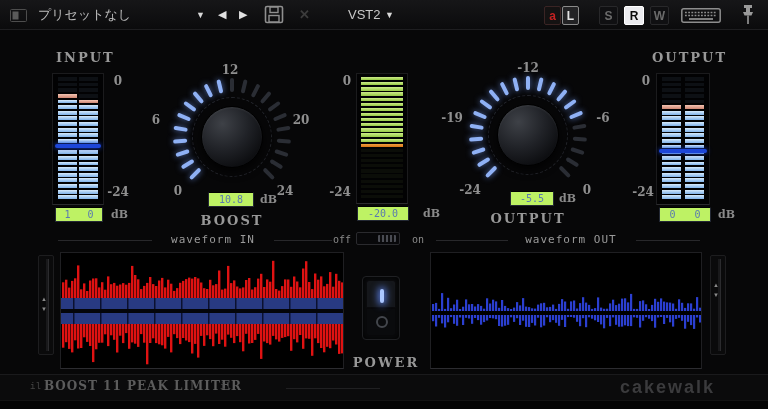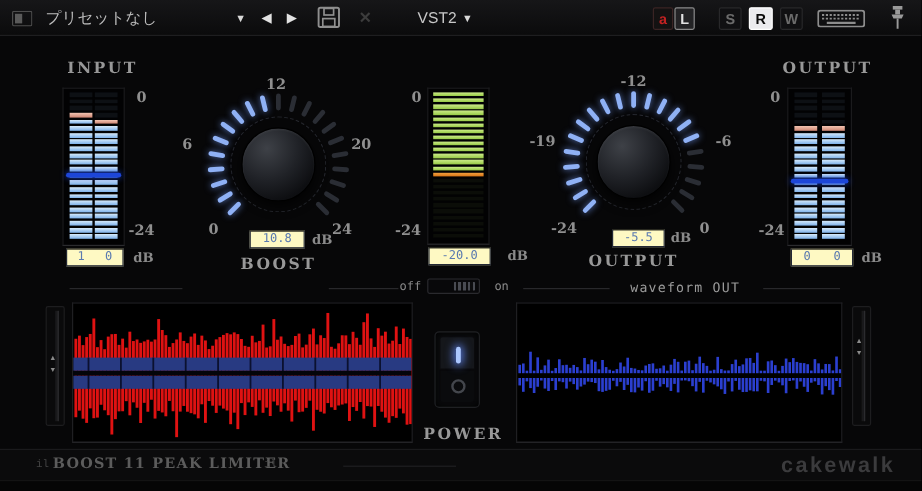--- a/index.html
+++ b/index.html
@@ -22,21 +22,21 @@
   .box-dim{width:19px;background:#101012;border:1px solid #28282a;color:#6b6b6b}
   .box-on{width:20px;background:#ebebee;border:1px solid #fff;color:#0a0a0a}
 
   
   .plabel{position:absolute;font-family:"DejaVu Serif",serif;font-weight:bold;
     color:#989898;font-size:13px;letter-spacing:2px;white-space:nowrap}
   .snum{position:absolute;font-family:"DejaVu Serif",serif;font-weight:bold;
     color:#8f8f8f;font-size:12px;transform:translate(-50%,-50%);white-space:nowrap}
   .db{position:absolute;font-family:"DejaVu Serif",serif;font-weight:bold;
     color:#8a8a8a;font-size:11px}
-  .readout{position:absolute;background:#fef9c3;border:1px solid #232834;border-top-color:#000;
+  .readout{position:absolute;background:#bef264;border:1px solid #232834;border-top-color:#000;
     color:#5a7ab0;font-family:"DejaVu Sans Mono",monospace;font-size:10px;
     display:flex;align-items:center;justify-content:center}
   .readout span{flex:1;text-align:center}
 
   
   .mframe{position:absolute;background:#020203;border:1px solid #1b1b1d;border-bottom-color:#2b2b2e}
   .knob{position:absolute;width:140px;height:140px}
   .kbody{position:absolute;left:39px;top:39px;width:62px;height:62px;border-radius:50%;
     background:radial-gradient(circle at 34% 28%,#3e4147,#202227 45%,#0e0f12 75%,#08090b);
     border:1px solid #000;box-shadow:0 4px 10px rgba(0,0,0,.75),inset 0 1px 2px rgba(255,255,255,.08)}
@@ -335,20 +335,21 @@
     </div>
   <div class="snum" style="left:646px;top:81px">0</div>
   <div class="snum" style="left:643px;top:192px">-24</div>
   <div class="readout" style="left:659px;top:207px;width:52px;height:15px">
     <span>0</span>
     <span>0</span>
   </div>
   <div class="db" style="left:718px;top:208px">dB</div>
 
   <div class="hline" style="left:58px;top:240px;width:94px"></div>
+  <div class="wlabel" style="left:154px;top:233px;width:118px">waveform IN</div>
   <div class="hline" style="left:274px;top:240px;width:58px"></div>
   <div class="oo" style="left:333px;top:234px">off</div>
   <div class="toggle">
     <div class="grip"></div>
   </div>
   <div class="oo" style="left:412px;top:234px">on</div>
   <div class="hline" style="left:436px;top:240px;width:72px"></div>
   <div class="wlabel" style="left:508px;top:233px;width:126px">waveform OUT</div>
   <div class="hline" style="left:636px;top:240px;width:64px"></div>
 
@@ -665,16 +666,16 @@
     <div class="groove"></div>
     <div class="arr" style="top:26px">▲</div>
     <div class="arr" style="top:36px">▼</div>
   </div>
 
   <div class="footer">
     <div class="fdeco" style="left:30px;top:7px">il</div>
     <div class="ftitle" style="left:44px;top:4px">BOOST 11 PEAK LIMITER</div>
     <div class="fdeco" style="left:220px;top:7px">il</div>
     <div class="hline" style="left:286px;top:13px;width:94px;background:#202022"></div>
-    <div class="brand" style="left:620px;top:2px;width:126px;text-align:right">cakewalk</div>
+    <div class="brand" style="left:620px;top:2px;width:126px;">cakewalk</div>
   </div>
   <div class="bottomstrip"></div>
 </div>
 
 </body></html>

